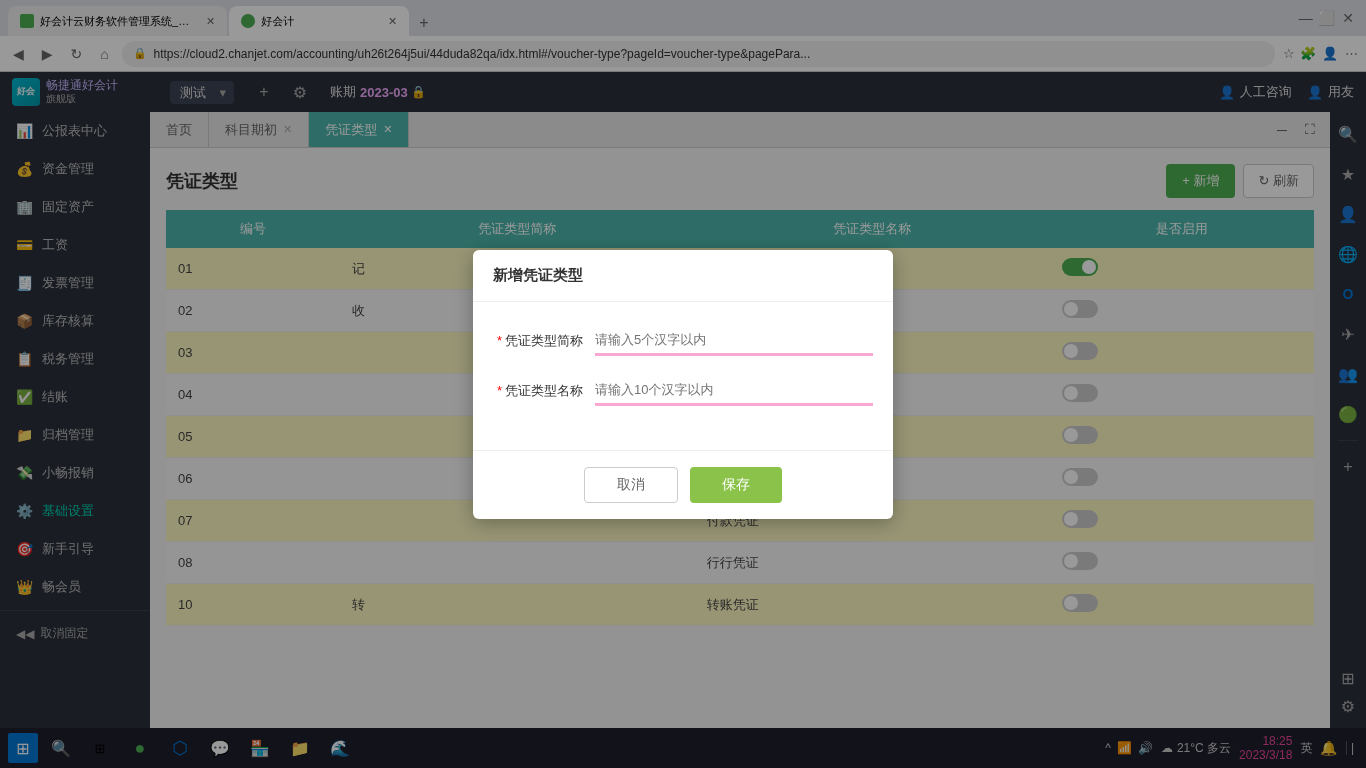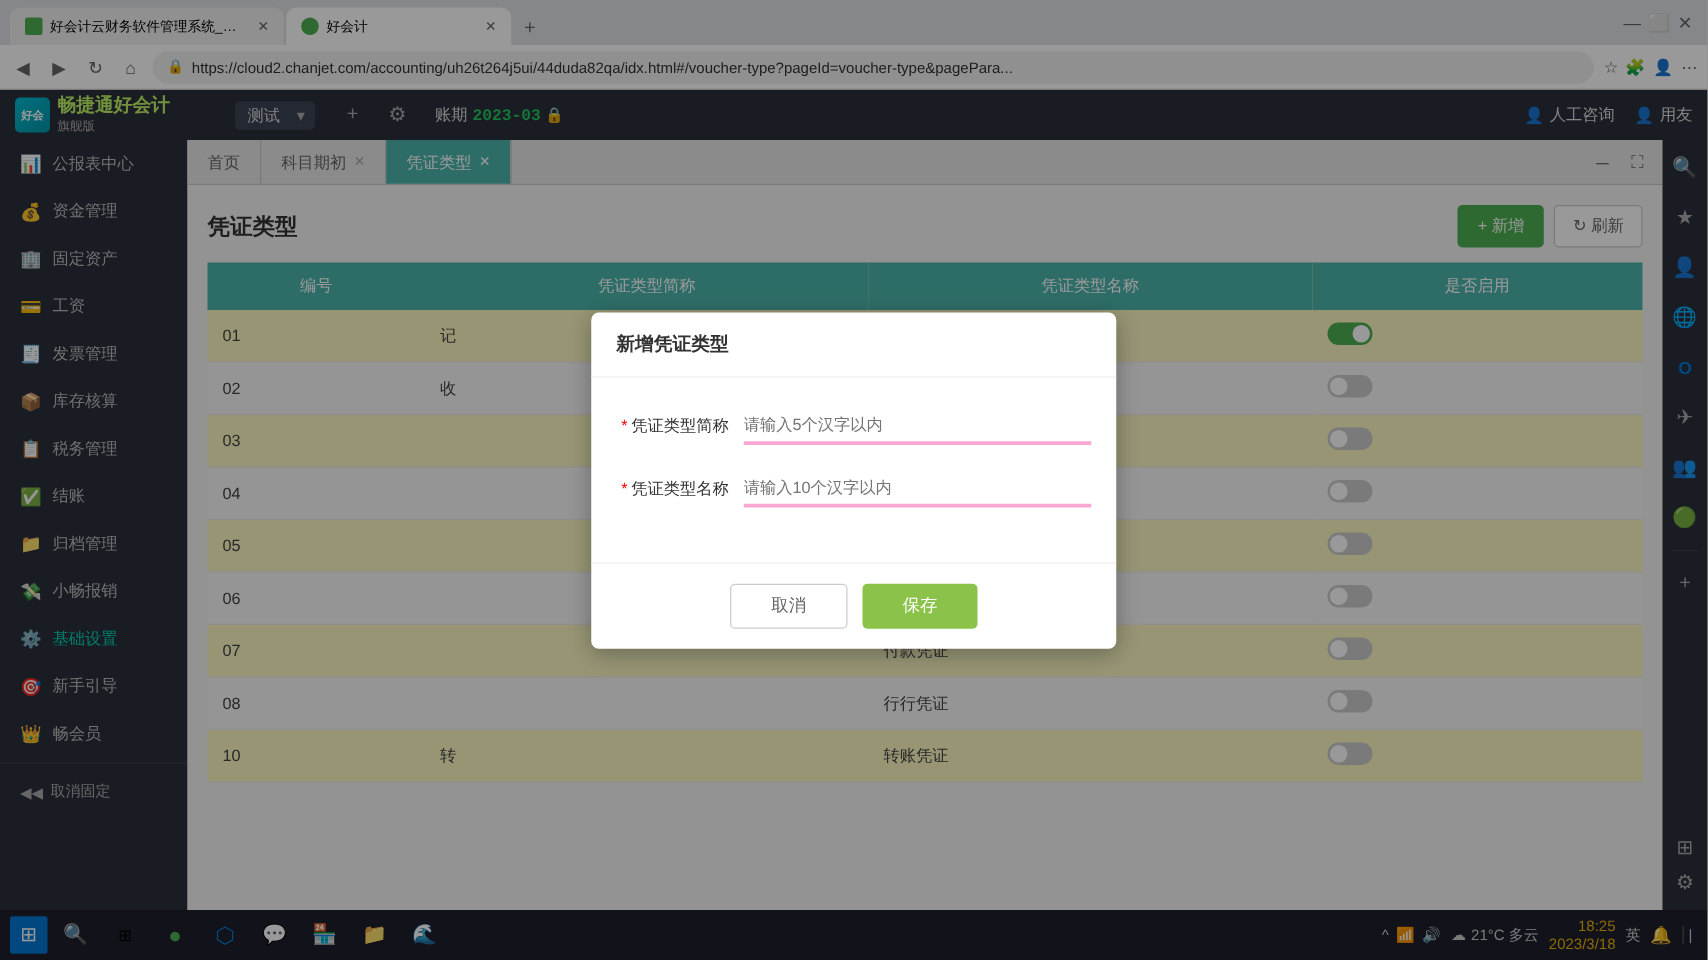--- a/index.html
+++ b/index.html
@@ -95,21 +95,21 @@
     .right-panel { width: 36px; background: #2a2f3b; display: flex; flex-direction: column; align-items: center; padding: 8px 0; gap: 12px; }
     .rp-btn { width: 28px; height: 28px; display: flex; align-items: center; justify-content: center; cursor: pointer; color: #aaa; font-size: 16px; border-radius: 4px; }
     .rp-separator { width: 20px; height: 1px; background: #3a4052; }
 
     
     .taskbar { background: #1e1e2e; height: 40px; display: flex; align-items: center; padding: 0 8px; gap: 8px; }
     .taskbar-start { width: 30px; height: 30px; background: #0078d4; border-radius: 2px; display: flex; align-items: center; justify-content: center; color: white; font-size: 16px; cursor: pointer; }
     .taskbar-search { width: 30px; height: 30px; display: flex; align-items: center; justify-content: center; color: #ccc; cursor: pointer; font-size: 16px; }
     .taskbar-icon { width: 32px; height: 32px; display: flex; align-items: center; justify-content: center; cursor: pointer; border-radius: 4px; }
     .taskbar-right { margin-left: auto; display: flex; align-items: center; gap: 8px; }
-    .taskbar-time { color: #eab308; font-size: 12px; text-align: right; }
+    .taskbar-time { color: #ec4899; font-size: 12px; text-align: right; }
     .taskbar-lang { color: #ccc; font-size: 12px; }
     .taskbar-notif { color: #ccc; font-size: 14px; cursor: pointer; }
     .weather-info { color: #ccc; font-size: 12px; display: flex; align-items: center; gap: 4px; }
     .sys-tray { display: flex; align-items: center; gap: 6px; color: #ccc; font-size: 12px; }
 
     
     .sidebar::-webkit-scrollbar { width: 4px; }
     .sidebar::-webkit-scrollbar-thumb { background: #555; border-radius: 2px; }
   </style>
 </head>
@@ -152,34 +152,34 @@
     <span style="cursor:pointer;color:#666;">⋯</span>
   </div>
 </div>
 
 <div class="app-header">
   <div class="app-logo">
     <div class="logo-icon">
       <span style="font-size:9px;">好会</span>
     </div>
     <div>
-      <div style="color:#bef264;font-size:15px;font-weight:bold;line-height:1.2;">畅捷通好会计</div>
+      <div style="color:#c4b5fd;font-size:12px;font-weight:normal;line-height:1.2;">畅捷通好会计</div>
       <div style="color:#aaa;font-size:10px;">旗舰版</div>
     </div>
   </div>
   <div class="company-wrapper">
     <select class="company-selector"><option>测试</option></select>
   </div>
   <div class="header-btns">
     <div class="header-icon-btn">+</div>
     <div class="header-icon-btn">⚙</div>
   </div>
   <div class="period-info">
     <span>账期</span>
-    <span style="color:#22c55e;font-weight:bold;font-family:Liberation Mono, monospace;">2023-03</span>
+    <span style="color:#f0abfc;font-weight:bold;">2023-03</span>
     <span class="period-lock">🔒</span>
   </div>
   <div class="header-right">
     <div class="consult-btn">
       <span>👤</span>
       <span>人工咨询</span>
     </div>
     <div class="user-btn">
       <span>👤</span>
       <span>用友</span>

